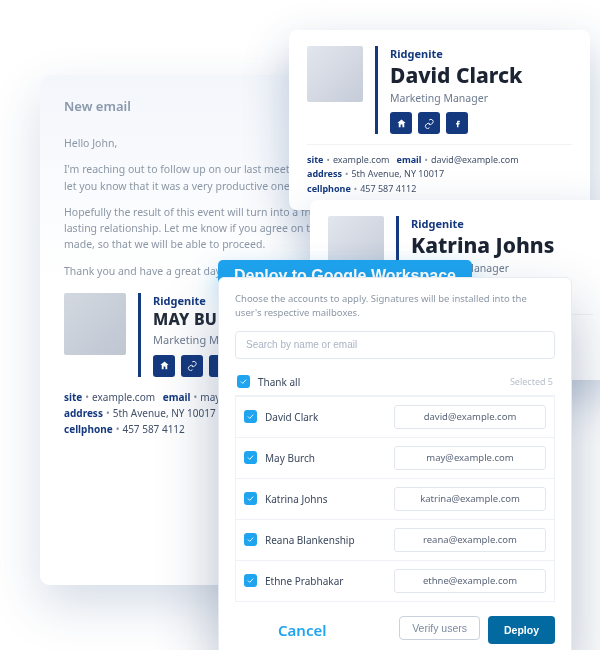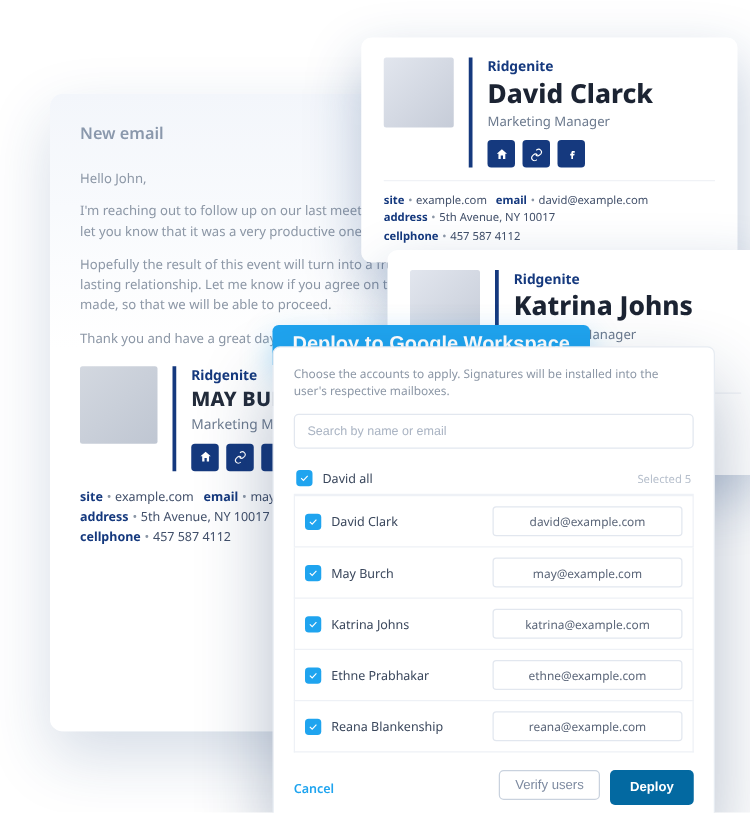--- a/index.html
+++ b/index.html
@@ -54,21 +54,21 @@
   .sa-left{display:flex;align-items:center;gap:8px;font-size:10px;color:#3a475c;}
   .sa-count{font-size:9px;color:#b6bfcc;margin-left:36px;}
   .chk{width:13px;height:13px;border-radius:3px;background:#1fa4ef;display:inline-flex;align-items:center;justify-content:center;}
   .chk svg{width:9px;height:9px;fill:none;stroke:#fff;stroke-width:2.4;}
   .urow{display:flex;align-items:center;gap:8px;border:1px solid #eef1f6;border-top:0;padding:8px 8px;}
   .urow:first-of-type{border-top:1px solid #eef1f6;justify-content:space-between;}
   .uname{font-size:10px;color:#3a475c;flex:1;}
   .uemail{width:150px;height:22px;border:1px solid #e2e7ef;border-radius:3px;
     font-size:9.5px;color:#5a6578;text-align:center;display:flex;align-items:center;justify-content:center;}
   .modal-actions{display:flex;align-items:center;justify-content:space-between;margin-top:14px;}
-  .link-cancel{color:#1fa4ef;font-size:10px;font-weight:600;}
+  .link-cancel{color:#1fa4ef;font-size:15px;font-weight:600;margin-left:43px;}
   .act-right{display:flex;gap:8px;}
   .btn-verify{height:24px;border:1px solid #c9d2de;background:#fff;color:#7d8aa0;
     border-radius:4px;font-size:10.5px;padding:0 12px;}
   .btn-deploy{height:28px;border:none;background:#0369a1;color:#fff;
     border-radius:4px;font-size:10.5px;font-weight:600;padding:0 16px;}
   
   .av1{background:radial-gradient(circle at 55% 35%,#e9d2b8 0 25%,#8e6a4c 26% 42%,#cfd5df 43% 100%);}
   .av2{background:radial-gradient(circle at 50% 35%,#f0dcc8 0 25%,#5a4232 26% 40%,#f3f4f6 41% 100%);}
   .av3{background:radial-gradient(circle at 50% 33%,#f0ddcb 0 26%,#2e2a28 27% 42%,#e8ebf0 43% 100%);}
 </style>
@@ -193,21 +193,21 @@
     <div class="modal-inner">
       <div class="modal-caption">Choose the accounts to apply. Signatures will be installed into the user's respective mailboxes.</div>
       <input class="search" placeholder="Search by name or email" style="">
       <div class="selectall">
         <div class="sa-left">
           <span class="chk">
               <svg viewBox="0 0 24 24">
                 <polyline points="5 12 10 17 19 7"></polyline>
               </svg>
             </span>
-          <span>David all</span>
+          <span>Thank all</span>
         </div>
         <span class="sa-count">Selected 5</span>
       </div>
       <div id="user-rows">
           <div class="urow">
             <span class="chk">
               <svg viewBox="0 0 24 24">
                 <polyline points="5 12 10 17 19 7" fill="none" stroke="#fff" stroke-width="2.4"></polyline>
               </svg>
             </span>
@@ -231,31 +231,31 @@
             </span>
             <span class="uname">Katrina Johns</span>
             <span class="uemail">katrina@example.com</span>
           </div>
           <div class="urow">
             <span class="chk">
               <svg viewBox="0 0 24 24">
                 <polyline points="5 12 10 17 19 7" fill="none" stroke="#fff" stroke-width="2.4"></polyline>
               </svg>
             </span>
+            <span class="uname">Reana Blankenship</span>
+            <span class="uemail">reana@example.com</span>
+          </div>
+          <div class="urow">
+            <span class="chk">
+              <svg viewBox="0 0 24 24">
+                <polyline points="5 12 10 17 19 7" fill="none" stroke="#fff" stroke-width="2.4"></polyline>
+              </svg>
+            </span>
             <span class="uname">Ethne Prabhakar</span>
             <span class="uemail">ethne@example.com</span>
-          </div>
-          <div class="urow">
-            <span class="chk">
-              <svg viewBox="0 0 24 24">
-                <polyline points="5 12 10 17 19 7" fill="none" stroke="#fff" stroke-width="2.4"></polyline>
-              </svg>
-            </span>
-            <span class="uname">Reana Blankenship</span>
-            <span class="uemail">reana@example.com</span>
           </div>
         </div>
       <div class="modal-actions">
         <span class="link-cancel">Cancel</span>
         <div class="act-right">
           <button class="btn-verify">Verify users</button>
           <button class="btn-deploy">Deploy</button>
         </div>
       </div>
     </div>

